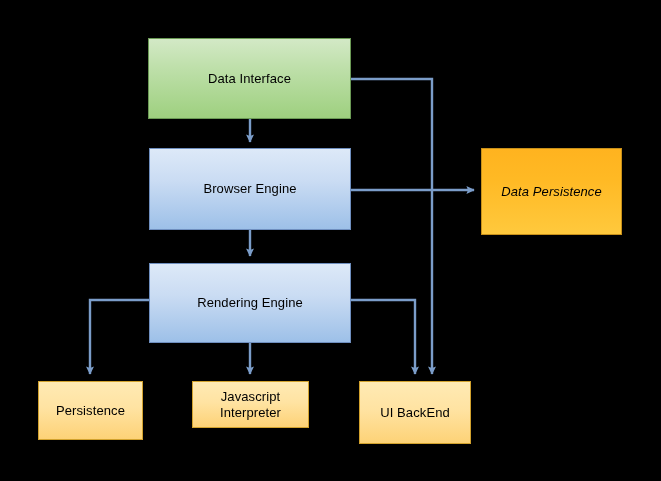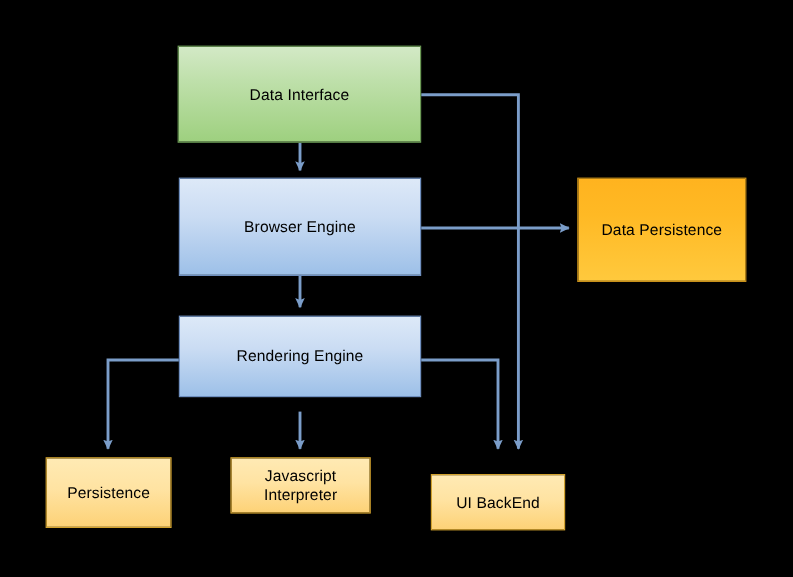--- a/index.html
+++ b/index.html
@@ -37,41 +37,42 @@
     border: 1px solid #6b9a55;
     background: linear-gradient(to bottom, #d3e9c6 0%, #bfe0ab 35%, #9ed07f 100%);
   }
   .n-browser {
     left: 149px; top: 148px; width: 202px; height: 82px;
     border: 1px solid #6f8fbf;
     background: linear-gradient(to bottom, #dde9f8 0%, #cadcf3 40%, #9dc0e8 100%);
     text-align: right;
   }
   .n-render {
-    left: 149px; top: 263px; width: 202px; height: 68px;
+    left: 149px; top: 263px; width: 202px; height: 80px;
     border: 1px solid #6f8fbf;
     background: linear-gradient(to bottom, #dde9f8 0%, #cadcf3 40%, #9dc0e8 100%);
   }
   .n-data {
     left: 481px; top: 148px; width: 141px; height: 87px;
     border: 1px solid #c8901a;
     background: linear-gradient(to bottom, #ffb31f 0%, #ffb924 35%, #ffc93d 100%);
+    font-style: italic;
   }
   .n-network {
     left: 38px; top: 381px; width: 105px; height: 59px;
     border: 1px solid #d2a22e;
     background: linear-gradient(to bottom, #ffeab4 0%, #ffe3a2 45%, #fdd277 100%);
   }
   .n-js {
     left: 192px; top: 381px; width: 117px; height: 47px;
     border: 1px solid #d2a22e;
     background: linear-gradient(to bottom, #ffeab4 0%, #ffe3a2 45%, #fdd277 100%);
   }
   .n-uiback {
-    left: 359px; top: 395px; width: 112px; height: 47px;
+    left: 359px; top: 381px; width: 112px; height: 63px;
     border: 1px solid #d2a22e;
     background: linear-gradient(to bottom, #ffeab4 0%, #ffe3a2 45%, #fdd277 100%);
   }
   .edges {
     position: absolute;
     left: 0; top: 0;
     width: 661px; height: 481px;
     pointer-events: none;
   }
 </style>

